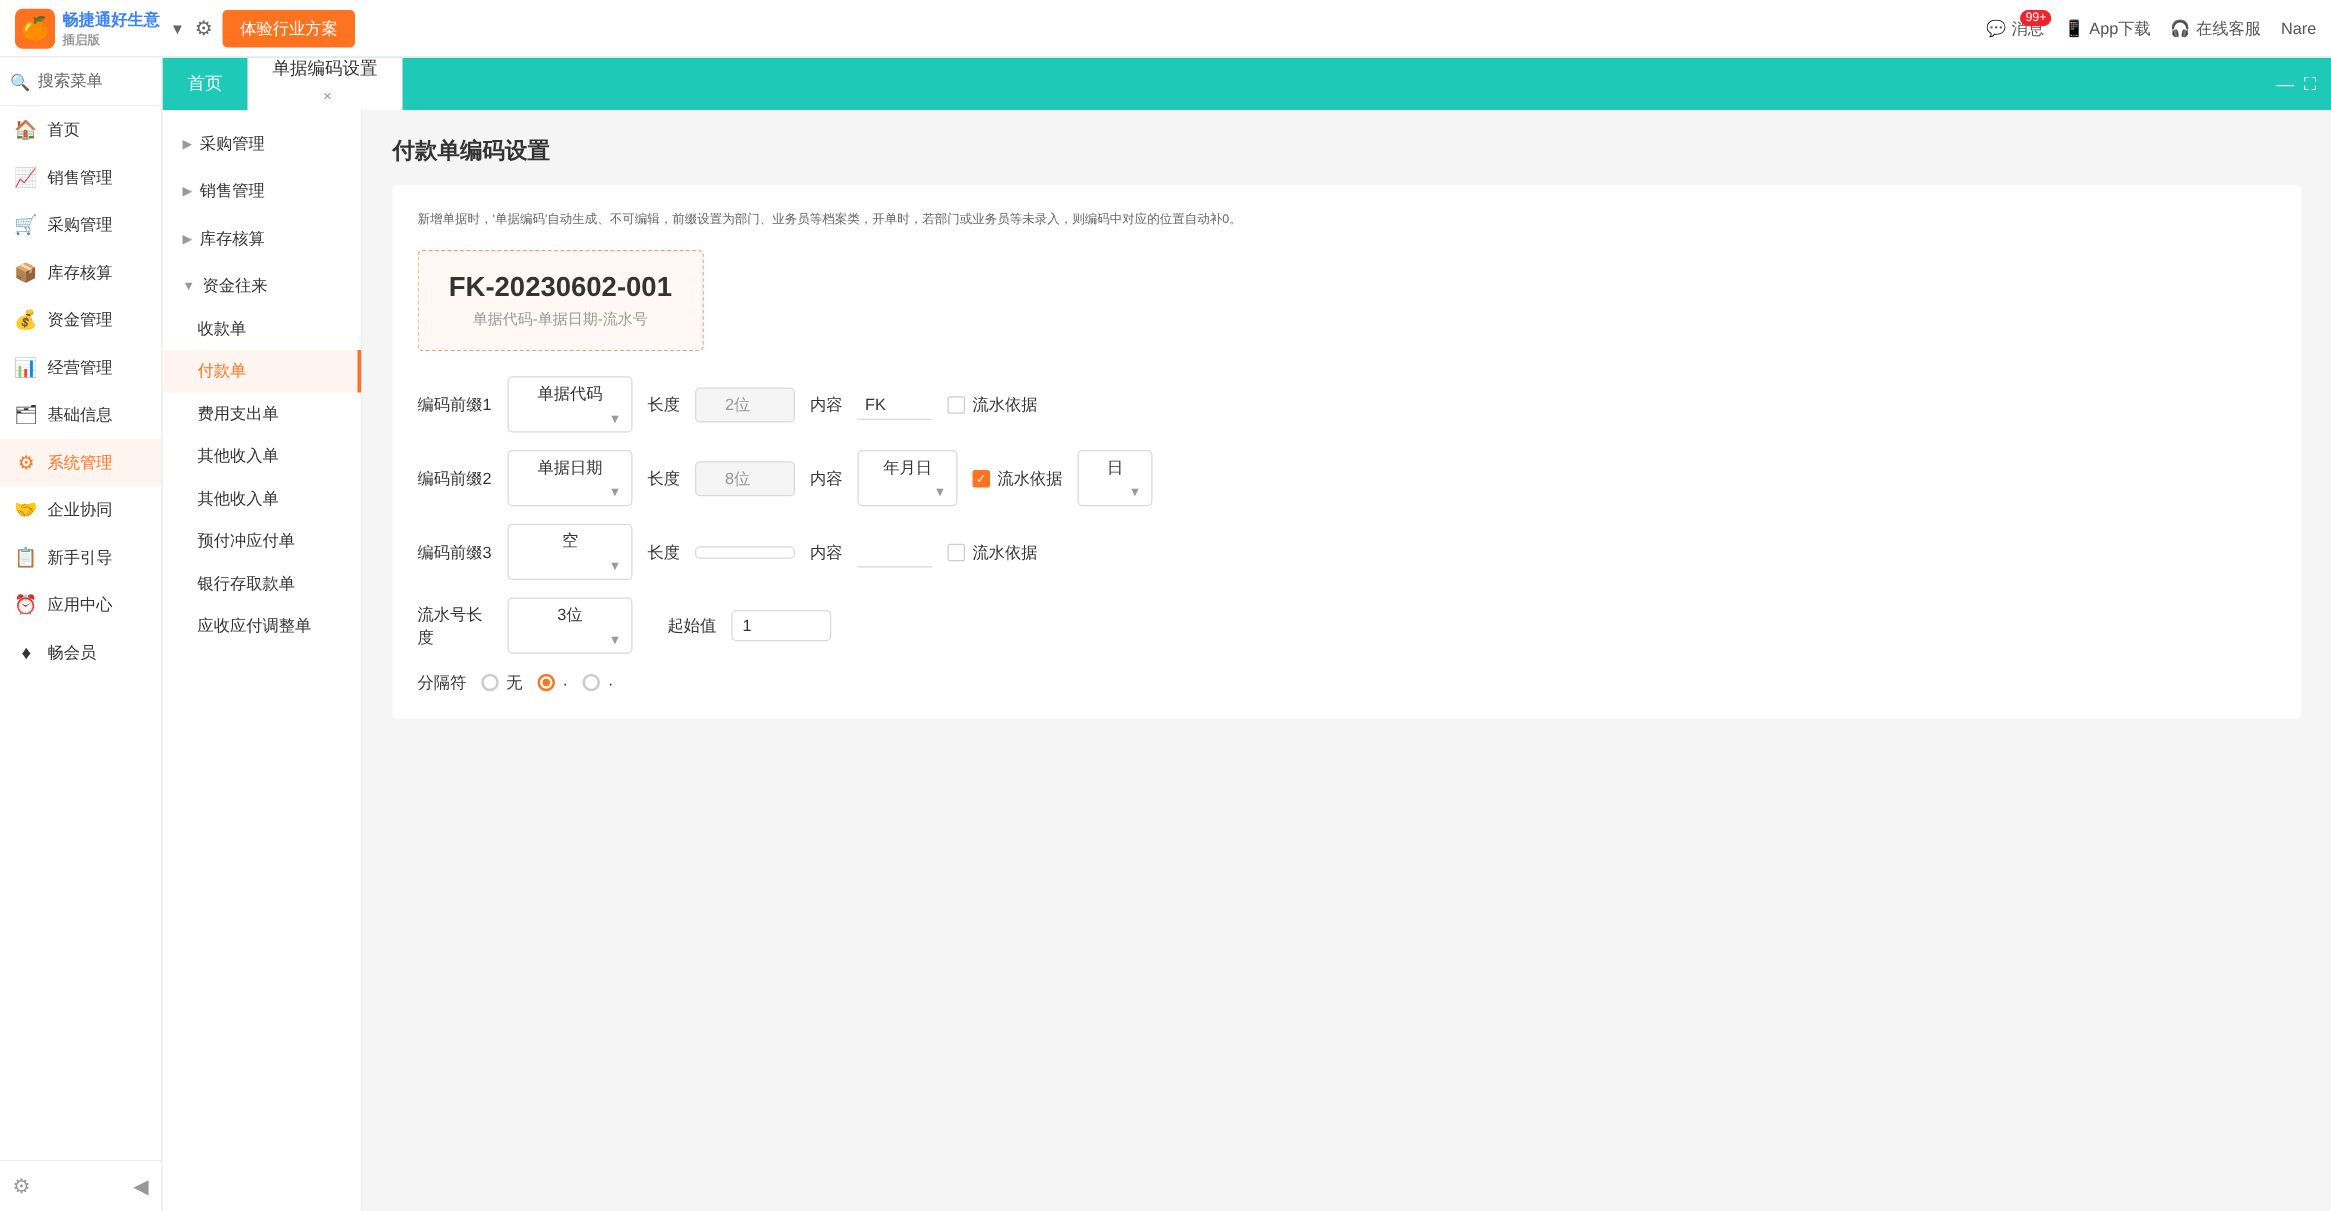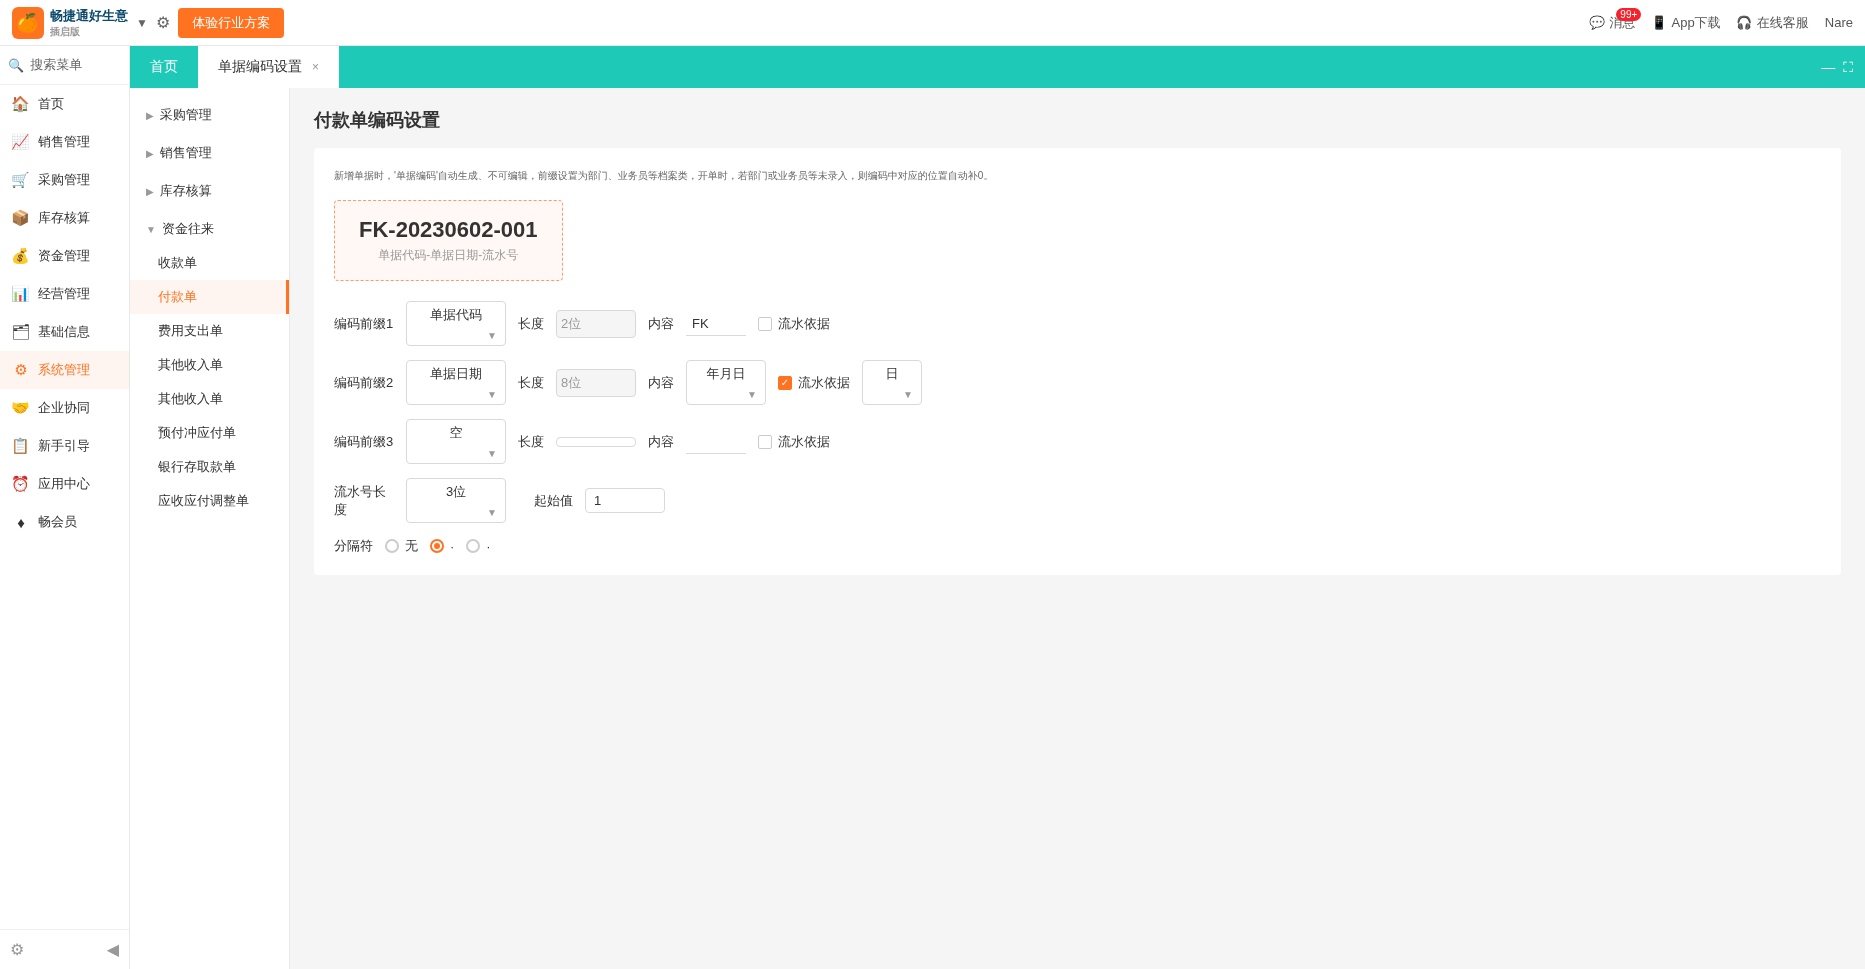--- a/index.html
+++ b/index.html
@@ -37,21 +37,21 @@
     .sidebar-item.active { color: #ff7320; font-weight: 500; }
     .sidebar-icon { width: 18px; height: 18px; display: flex; align-items: center; justify-content: center; font-size: 15px; }
     .sidebar-bottom { margin-top: auto; border-top: 1px solid #f0f0f0; padding: 10px; display: flex; align-items: center; justify-content: space-between; }
 
     
     .content-area { flex: 1; display: flex; flex-direction: column; overflow: hidden; }
 
     
     .nav-tabs { height: 42px; background: #1ec9b7; display: flex; align-items: center; padding: 0 0; flex-shrink: 0; }
     .nav-tab { display: flex; align-items: center; gap: 6px; padding: 0 20px; height: 42px; font-size: 14px; color: #fff; cursor: pointer; }
-    .nav-tab.active { background: #fff; color: #333; }
+    .nav-tab.active { background: #fff; color: #333; flex-direction: column; }
     .nav-tab-close { font-size: 12px; color: #999; margin-left: 4px; }
     .nav-tab-expand { margin-left: auto; display: flex; align-items: center; gap: 8px; padding-right: 12px; }
     .nav-tab-expand button { background: none; border: none; color: #fff; font-size: 16px; cursor: pointer; }
 
     
     .sub-sidebar { width: 160px; background: #fff; border-right: 1px solid #e8e8e8; overflow-y: auto; flex-shrink: 0; padding: 10px 0; }
     .sub-nav-group { margin-bottom: 4px; }
     .sub-nav-group-title { display: flex; align-items: center; gap: 6px; padding: 8px 16px; font-size: 13px; color: #333; cursor: pointer; font-weight: 500; }
     .sub-nav-group-title .arrow { color: #999; font-size: 10px; }
     .sub-nav-item { padding: 8px 16px 8px 28px; font-size: 13px; color: #333; cursor: pointer; }
@@ -85,21 +85,21 @@
     .checkbox-row { display: flex; align-items: center; gap: 8px; margin-bottom: 16px; font-size: 13px; color: #333; }
     .checkbox-box { width: 14px; height: 14px; border: 1px solid #ccc; border-radius: 2px; cursor: pointer; }
 
     
     .form-rows { display: flex; flex-direction: column; gap: 14px; }
     .form-row { display: flex; align-items: center; gap: 12px; }
     .form-label { font-size: 13px; color: #333; width: 60px; flex-shrink: 0; }
     .select-box { display: flex; align-items: center; border: 1px solid #d9d9d9; border-radius: 4px; background: #fff; padding: 4px 8px; min-width: 100px; font-size: 13px; color: #333; cursor: pointer; gap: 6px; flex-direction: column; }
     .select-box .arrow { color: #999; font-size: 10px; margin-left: auto; }
     .size-label { font-size: 13px; color: #333; }
-    .input-box { border: 1px solid #d9d9d9; border-radius: 4px; padding: 4px 4px; font-size: 13px; color: #999; min-width: 80px; background: #f5f5f5; }
+    .input-box { border: 1px solid #d9d9d9; border-radius: 4px; padding: 4px 23px; font-size: 13px; color: #999; min-width: 80px; background: #f5f5f5; }
     .content-label { font-size: 13px; color: #333; }
     .content-value { border: none; border-bottom: 1px solid #d9d9d9; padding: 4px 6px; font-size: 13px; color: #333; min-width: 60px; background: transparent; }
     .checkbox-inline { display: flex; align-items: center; gap: 6px; font-size: 13px; color: #333; }
     .checkbox-checked { width: 14px; height: 14px; border: 1px solid #ff7320; background: #ff7320; border-radius: 2px; display: flex; align-items: center; justify-content: center; color: #fff; font-size: 10px; flex-shrink: 0; }
     .select-sm { min-width: 60px; }
 
     
     .separator-row { display: flex; align-items: center; gap: 12px; margin-top: 14px; }
     .separator-label { font-size: 13px; color: #333; }
     .sep-radio { display: flex; align-items: center; gap: 6px; font-size: 13px; color: #333; cursor: pointer; }
@@ -112,21 +112,21 @@
     .save-btn { background: #ff7320; color: #fff; border: none; border-radius: 4px; padding: 8px 32px; font-size: 14px; cursor: pointer; }
   </style>
 </head>
 <body>
 
 <div class="top-bar">
   <div class="top-bar-left">
     <div class="top-bar-brand">
       <div class="brand-icon">🍊</div>
       <div>
-        <div style="font-size:13px;font-weight:bold;color:#0c4a6e;">畅捷通好生意</div>
+        <div style="font-size:13px;font-weight:bold;color:#3b82f6;">畅捷通好生意</div>
         <div style="font-size:10px;color:#999;">插启版</div>
       </div>
     </div>
     <div class="top-bar-controls">
       <button class="arrow-btn">▼</button>
       <button class="gear-btn">⚙</button>
       <button class="btn-orange">体验行业方案</button>
     </div>
   </div>
   <div class="top-bar-right">

